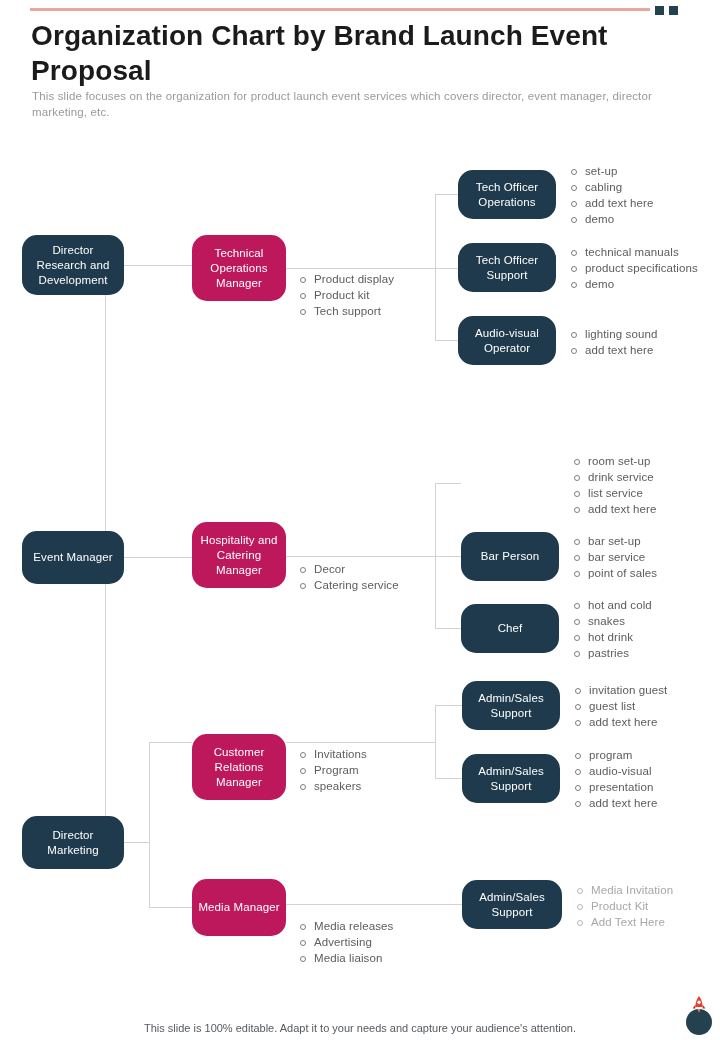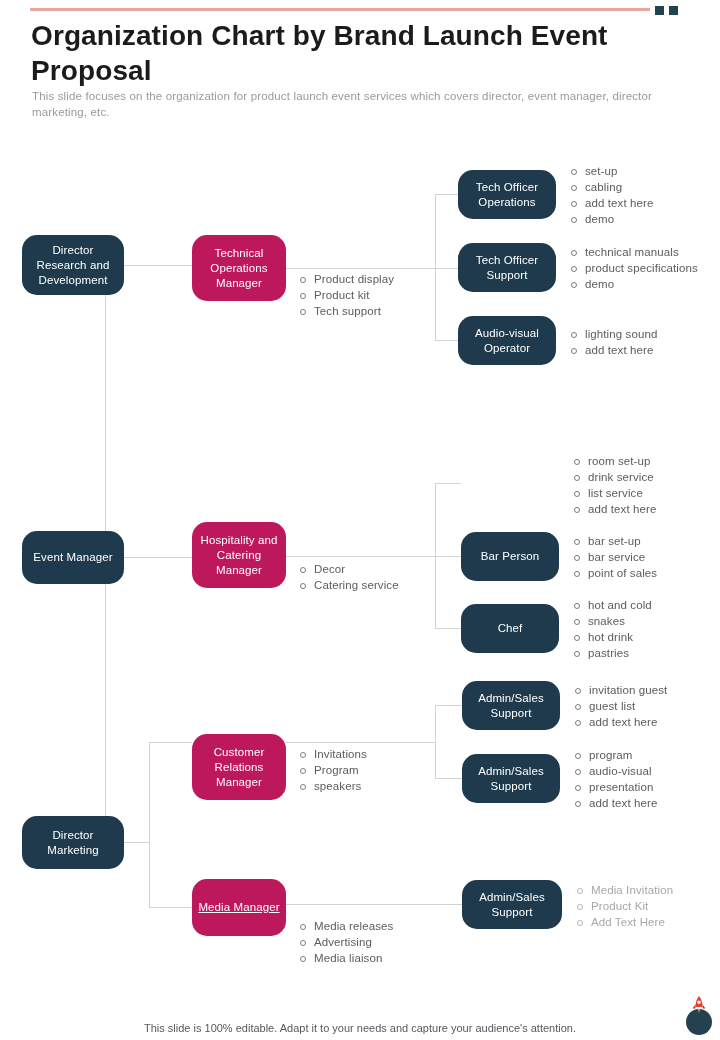--- a/index.html
+++ b/index.html
@@ -276,21 +276,21 @@
 
   <div class="node red" style="left:192px; top:710px; width:94px; height:66px;margin-top:24px;">
     <span>Customer Relations Manager</span>
   </div>
   <ul class="bullets" style="left:299px; top:746px;">
     <li>Invitations</li>
     <li>Program</li>
     <li>speakers</li>
   </ul>
 
-  <div class="node red" style="left:192px; top:879px; width:94px; height:57px;text-decoration:underline;">
+  <div class="node red" style="left:192px; top:879px; width:94px; height:57px;">
     <span>Media Manager</span>
   </div>
   <ul class="bullets" style="left:299px; top:918px;">
     <li>Media releases</li>
     <li>Advertising</li>
     <li>Media liaison</li>
   </ul>
 
   <div class="node dark" style="left:462px; top:681px; width:98px; height:49px;">
     <span>Admin/Sales Support</span>

